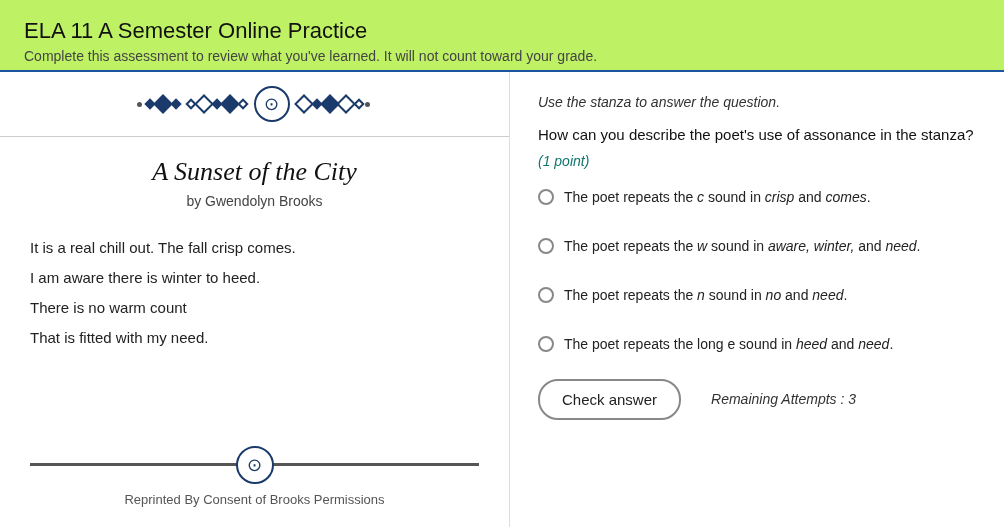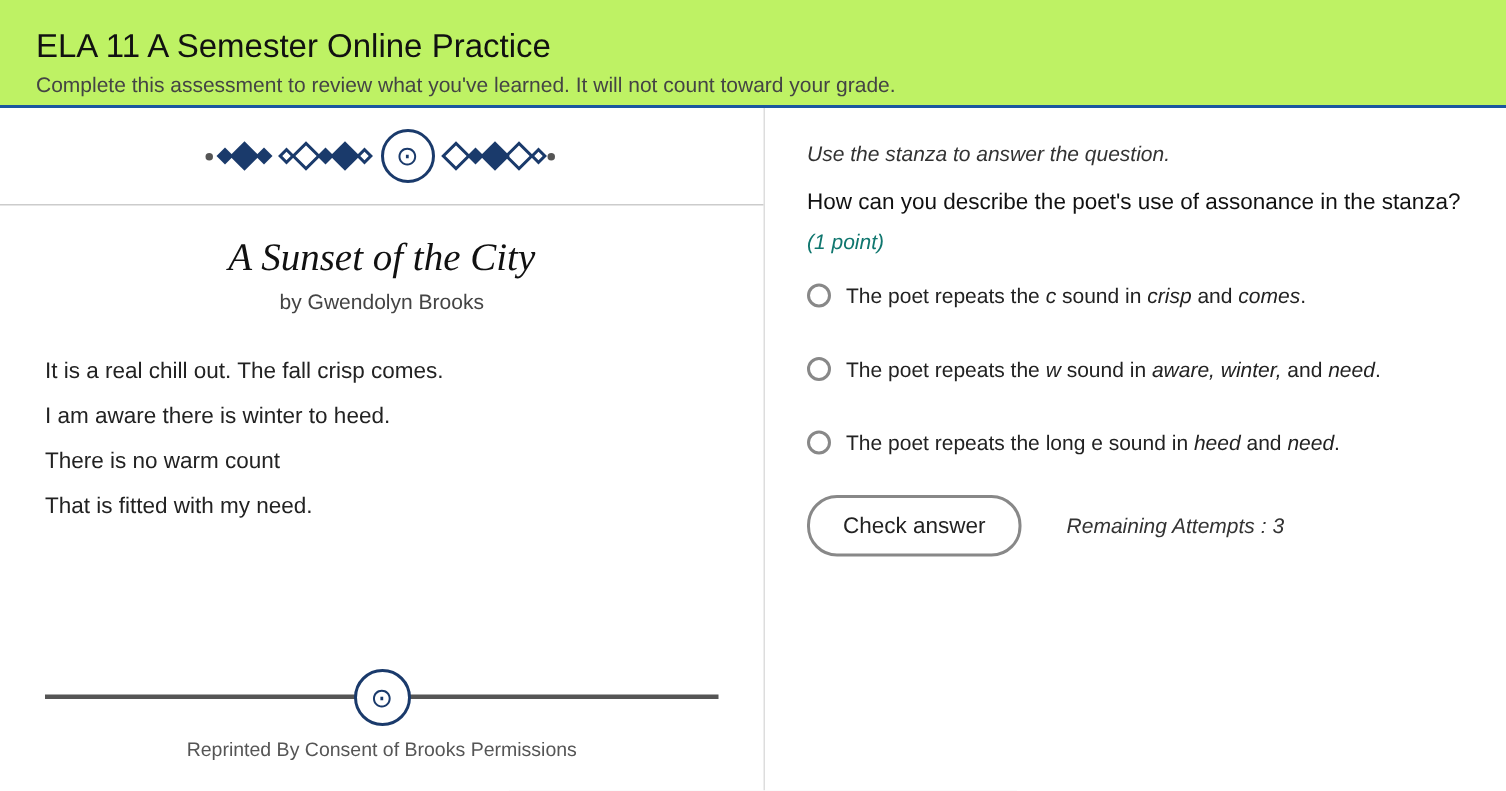--- a/index.html
+++ b/index.html
@@ -306,20 +306,26 @@
           </div>
         </div>
 
         <div class="answer-option">
           <div class="radio-circle"></div>
           <div class="option-text">
             The poet repeats the <em>w</em> sound in <em>aware, winter,</em> and <em>need</em>.
           </div>
         </div>
 
+        <div class="answer-option">
+          <div class="radio-circle"></div>
+          <div class="option-text">
+            The poet repeats the <em>n</em> sound in <em>no</em> and <em>need</em>.
+          </div>
+        </div>
 
         <div class="answer-option">
           <div class="radio-circle"></div>
           <div class="option-text">
             The poet repeats the long e sound in <em>heed</em> and <em>need</em>.
           </div>
         </div>
 
       </div>
 

